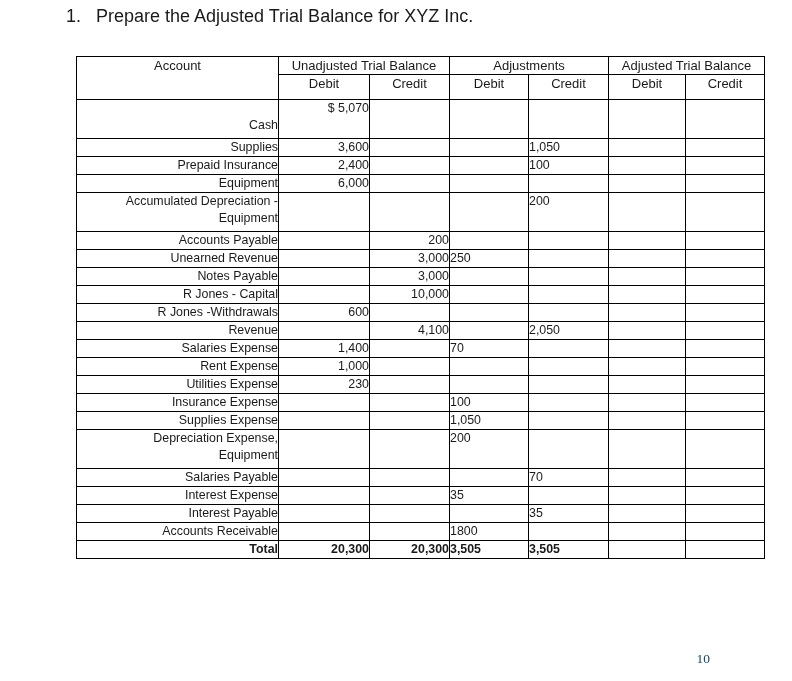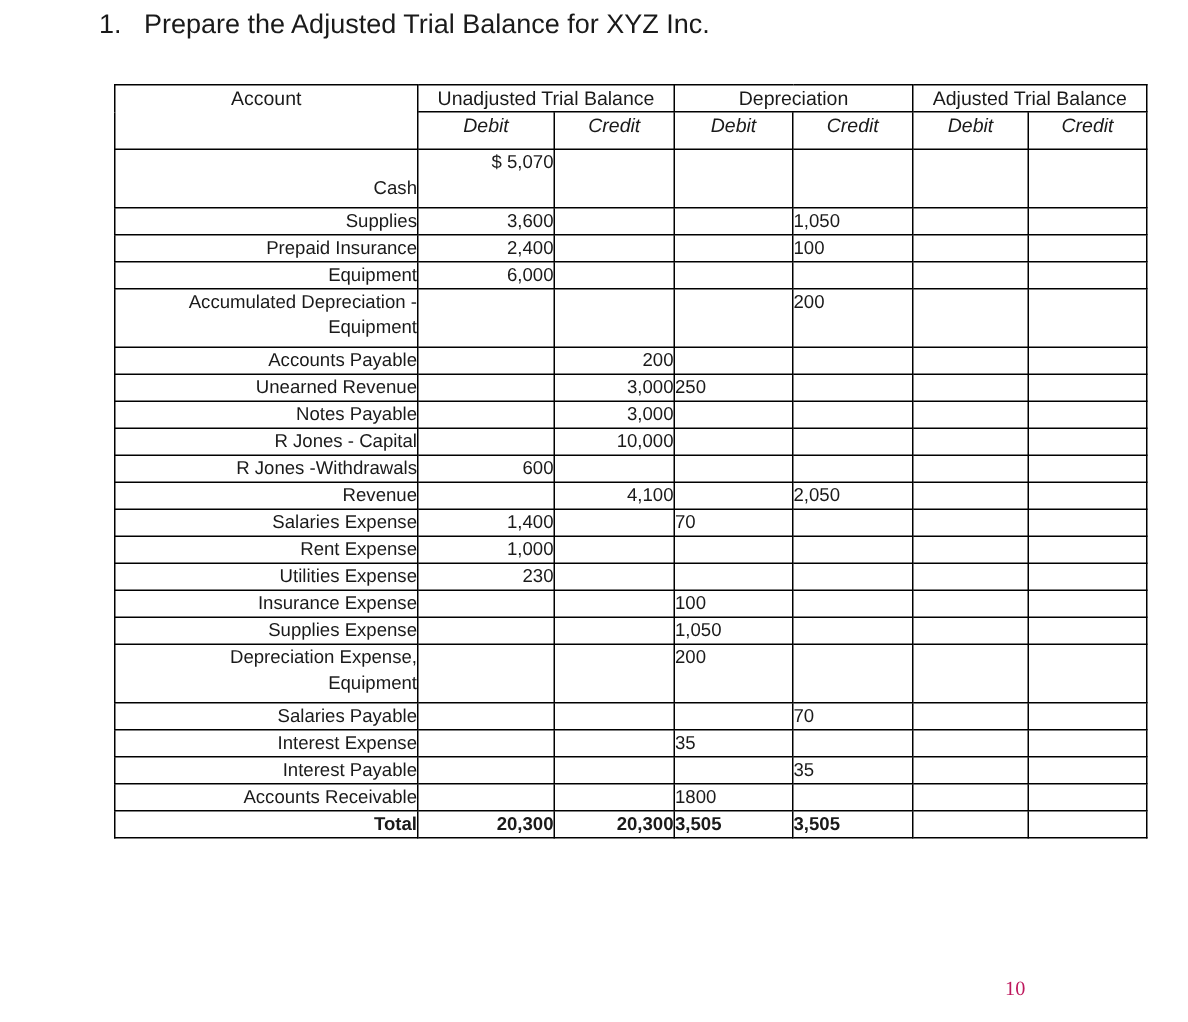--- a/index.html
+++ b/index.html
@@ -72,21 +72,20 @@
     vertical-align: middle;
   }
   th.sub {
     text-align: center;
     font-weight: bold;
     font-size: 13px;
     line-height: 17px;
     height: 24px;
     padding: 3px 2px 4px 2px;
     vertical-align: middle;
-    font-style: italic;
   }
 
   
   td.acct {
     text-align: right;
     padding: 3px 4px 3px 4px;
     line-height: 17px;
     white-space: pre-wrap;
   }
   td.num-right {
@@ -106,24 +105,24 @@
     font-weight: bold;
     height: 16px;
   }
 
   
   .page-number {
     position: absolute;
     left: 670px;
     top: 651px;
     width: 40px;
-    text-align: left;
+    text-align: right;
     font-family: "Liberation Serif", serif;
     font-size: 13.5px;
-    color: #be185d;
+    color: #0c4a6e;
   }
 </style>
 </head>
 <body>
 
 <div class="question-line">
   <span class="q-num">1.</span><span>Prepare the Adjusted Trial Balance for XYZ Inc.</span>
 </div>
 
 <div class="worksheet-wrap">
@@ -134,21 +133,21 @@
         <col class="c-utb-c">
       <col class="c-adj-d">
         <col class="c-adj-c">
         <col class="c-atb-d">
         <col class="c-atb-c">
     </colgroup>
     <thead>
       <tr>
         <th class="grp" rowspan="2">Account</th>
         <th class="grp" colspan="2">Unadjusted Trial Balance</th>
-        <th class="grp" colspan="2">Depreciation</th>
+        <th class="grp" colspan="2">Adjustments</th>
         <th class="grp" colspan="2">Adjusted Trial Balance</th>
       </tr>
       <tr>
         <th class="sub">Debit</th>
         <th class="sub">Credit</th>
         <th class="sub">Debit</th>
         <th class="sub">Credit</th>
         <th class="sub">Debit</th>
         <th class="sub">Credit</th>
       </tr>

